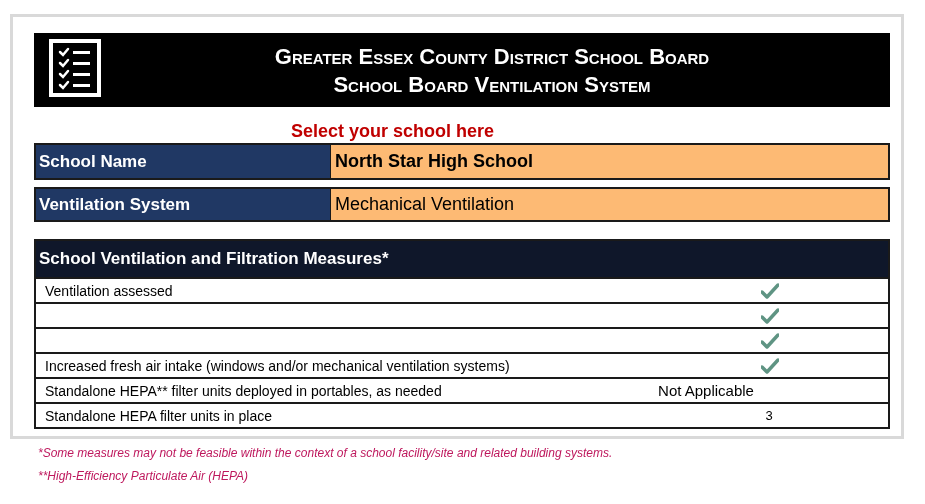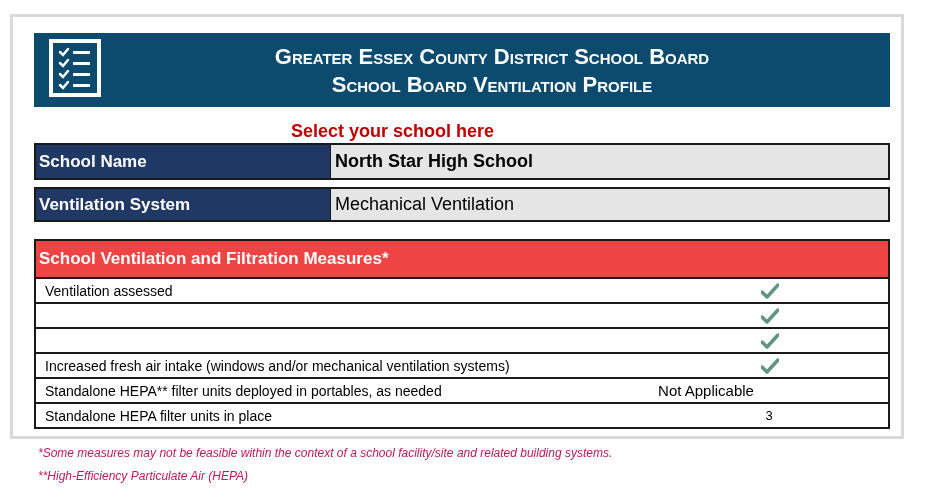--- a/index.html
+++ b/index.html
@@ -6,21 +6,21 @@
     html, body { width: 925px; height: 504px; background: #ffffff; overflow: hidden; }
     body { font-family: "Liberation Sans", "DejaVu Sans", sans-serif; color: #000; position: relative; }
 
     .frame {
       position: absolute; left: 10px; top: 14px; width: 894px; height: 425px;
       border: 3px solid #d9d9d9; background: #fff;
     }
 
     .header {
       position: absolute; left: 34px; top: 33px; width: 856px; height: 74px;
-      background: #0c4a6e;
+      background: #000000;
     }
     .header-icon {
       position: absolute; left: 15px; top: 6px; width: 52px; height: 58px;
       border: 4px solid #fff;
     }
     .header-icon svg { display: block; }
     .header-title {
       position: absolute; left: 0; right: 0; top: 10px;
       text-align: center; color: #fff; font-weight: bold;
       font-variant: small-caps; font-size: 22px; line-height: 28px;
@@ -37,31 +37,31 @@
       border: 2px solid #1a1a1a; display: flex;
     }
     .field-row.school { top: 143px; height: 37px; }
     .field-row.vent { top: 187px; height: 35px; }
     .field-label {
       width: 294px; background: #203864; color: #fff;
       font-weight: bold; font-size: 17px; padding-left: 3px;
       display: flex; align-items: center;
     }
     .field-value {
-      flex: 1; background: #e5e5e5; font-size: 18px; padding-left: 4px;
+      flex: 1; background: #fdba74; font-size: 18px; padding-left: 4px;
       display: flex; align-items: center; border-left: 1px solid #1a1a1a;
     }
     .field-row.school .field-value { font-weight: bold; }
 
     .measures {
       position: absolute; left: 34px; top: 239px; width: 856px;
       border: 2px solid #1a1a1a;
     }
     .measures-header {
-      height: 36px; background: #ef4444; color: #fff; font-weight: bold;
+      height: 36px; background: #0f172a; color: #fff; font-weight: bold;
       font-size: 17px; padding-left: 3px; display: flex; align-items: center;
     }
     .measure-row {
       height: 25px; border-top: 2px solid #1a1a1a; display: flex; align-items: center;
       font-size: 14px; position: relative;
     }
     .measure-label { padding-left: 9px; }
     .measure-value {
       position: absolute; left: 600px; width: 268px; text-align: right;
       display: flex; justify-content: center; align-items: center; height: 100%;
@@ -93,21 +93,21 @@
       <g fill="#fff">
         <rect x="20" y="8" width="17" height="3"></rect>
         <rect x="20" y="19" width="17" height="3"></rect>
         <rect x="20" y="30" width="17" height="3"></rect>
         <rect x="20" y="41" width="17" height="3"></rect>
       </g>
     </svg>
   </div>
   <div class="header-title">
     <div>Greater Essex County District School Board</div>
-    <div>School Board Ventilation Profile</div>
+    <div>School Board Ventilation System</div>
   </div>
 </div>
 
 <div class="select-hint">Select your school here</div>
 
 <div class="field-row school">
   <div class="field-label">School Name</div>
   <div class="field-value">North Star High School</div>
 </div>
 

